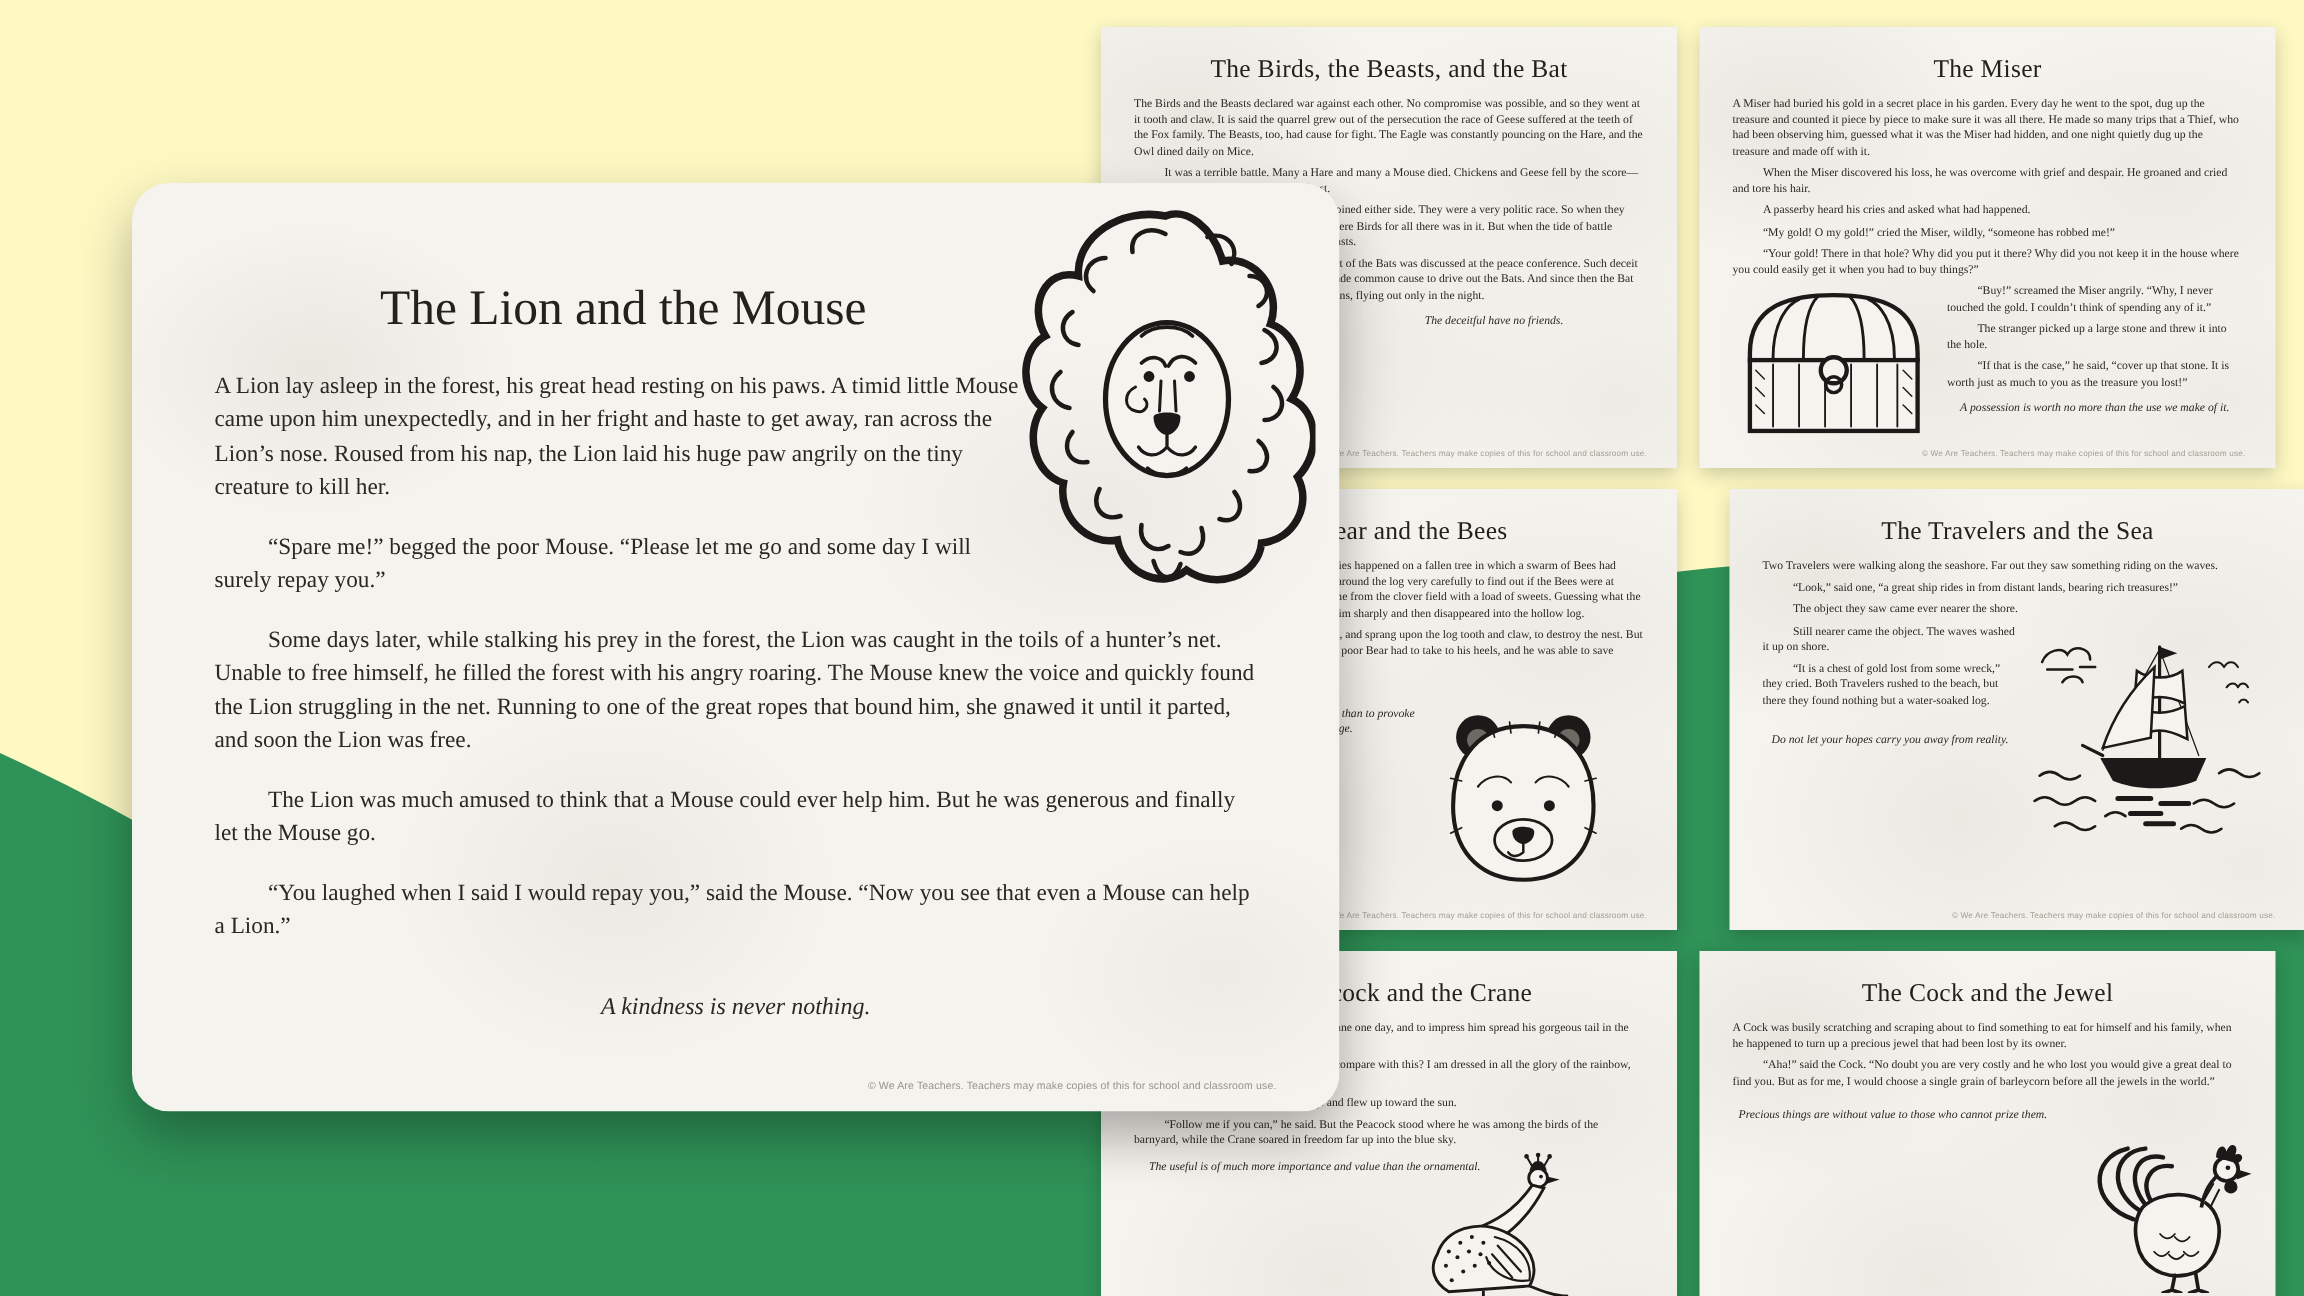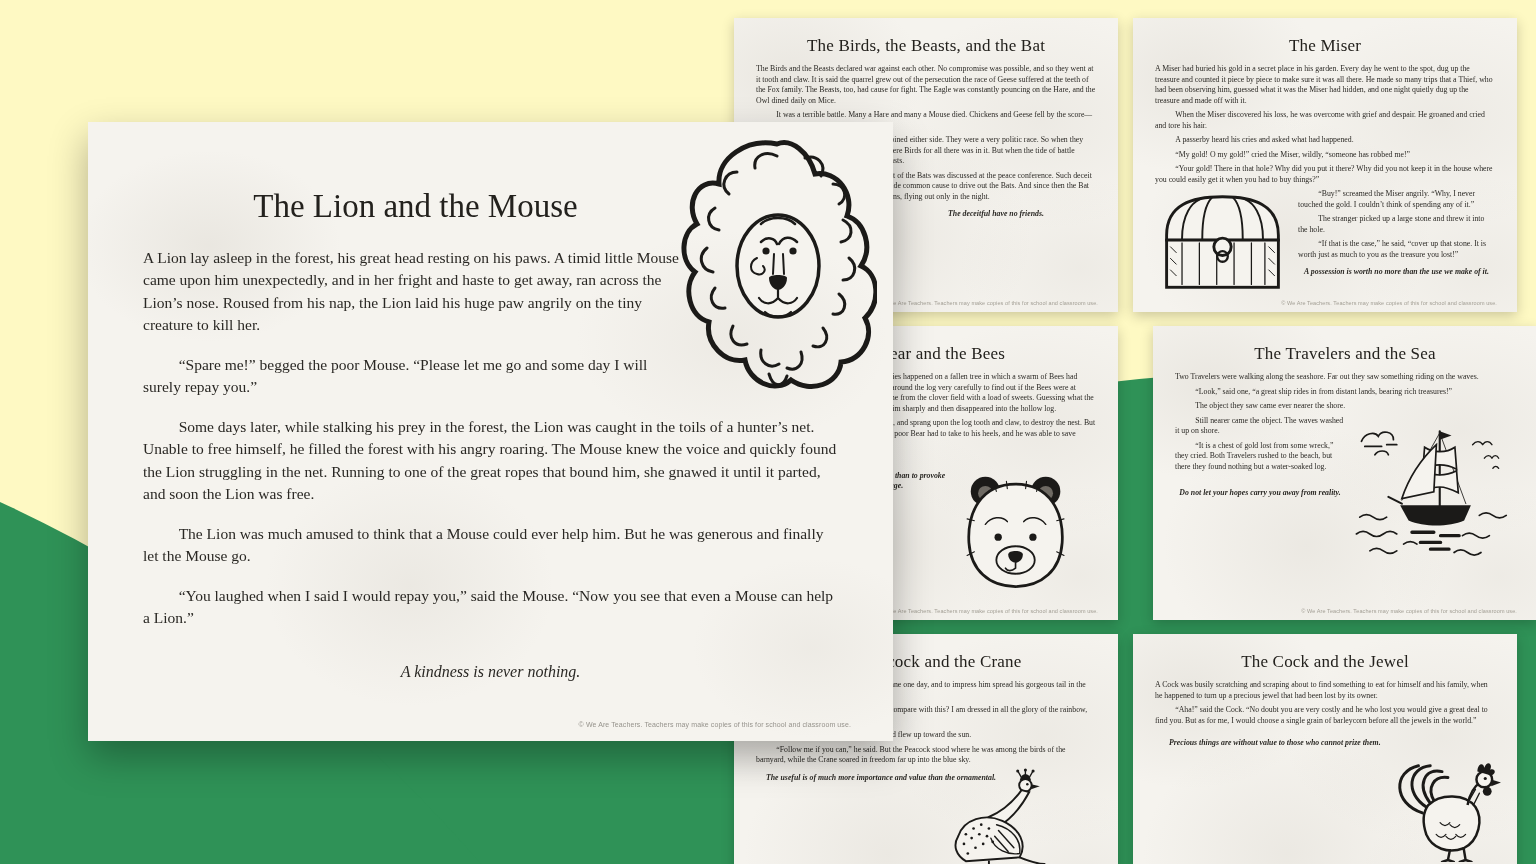--- a/index.html
+++ b/index.html
@@ -16,39 +16,39 @@
           radial-gradient(ellipse 220px 160px at 15% 20%, rgba(188,182,170,.20), transparent 60%),
           radial-gradient(ellipse 260px 180px at 80% 35%, rgba(188,182,170,.15), transparent 60%),
           radial-gradient(ellipse 240px 200px at 40% 75%, rgba(188,182,170,.17), transparent 60%),
           radial-gradient(ellipse 200px 150px at 90% 85%, rgba(188,182,170,.13), transparent 60%);
         box-shadow:0 4px 12px rgba(0,0,0,.20);}
   .mini{width:384px;height:294px;padding:12px 22px;}
   .mini .title{font-size:17px;font-weight:normal;text-align:center;color:#23211d;
                margin:6px 0 8px;letter-spacing:.2px;}
   .mini p{font-size:7.8px;line-height:1.35;margin:0 0 4px;}
   .mini p.ind{text-indent:2.6em;}
-  .mini .moral{font-style:italic;margin-top:7px;font-weight:bold;}
+  .mini .moral{font-style:italic;margin-top:7px;}
   .moral-center{text-align:center;}
   .moral-offset{padding-left:140px;text-align:center;}
   .foot{position:absolute;right:20px;bottom:6px;font-family:"Liberation Sans",sans-serif;
         font-size:5.5px;color:#a29e94;letter-spacing:.1px;}
   .row{display:flex;gap:8px;align-items:flex-start;}
   .trav-left{flex:0 0 170px;}
   .bear-moral-col{flex:0 0 190px;}
   .miser-col{flex:1;}
 
   #card-birds{left:734px;top:18px;}
   #card-miser{left:1133px;top:18px;}
   #card-bear{left:734px;top:326px;}
   #card-travelers{left:1141px;top:326px;margin-left:12px;}
   #card-peacock{left:734px;top:634px;}
   #card-cock{left:1133px;top:634px;}
 
   .main-card{left:88px;top:122px;width:805px;height:619px;padding:18px 55px;z-index:5;
-             box-shadow:0 16px 36px rgba(0,0,0,.30);}
+             box-shadow:0 16px 36px rgba(0,0,0,.30);border-radius:25px;}
   .main-card .title{font-size:33px;font-weight:normal;color:#23211d;width:545px;
                     text-align:center;margin:48px 0 22px;}
   .main-card p{font-size:15.5px;line-height:1.45;margin:0 0 17px;}
   .main-card p.narrow{width:545px;}
   .main-card p.ind{text-indent:2.3em;}
   .main-card .moral{font-style:italic;font-size:16px;text-align:center;margin-top:30px;}
   .main-card .foot{right:42px;bottom:13px;font-size:7px;color:#96938c;}
   .lion-art{position:absolute;top:14px;right:16px;}
 
   svg .ln{fill:none;stroke:#1b1a18;stroke-linecap:round;}
@@ -188,21 +188,21 @@
       <path class="ln" stroke-width="1.5" d="M60,58 C76,62 86,74 84,88 C72,90 58,84 54,72 M62,64 L78,82 M58,70 L72,86"></path>
       <path class="ln" stroke-width="2" d="M84,92 C94,96 102,99 110,99 M52,96 L52,100"></path>
     </svg>
 
   </div>
 
   <div class="card mini" id="card-cock">
     <h2 class="title">The Cock and the Jewel</h2>
     <p>A Cock was busily scratching and scraping about to find something to eat for himself and his family, when he happened to turn up a precious jewel that had been lost by its owner.</p>
     <p class="ind">“Aha!” said the Cock. “No doubt you are very costly and he who lost you would give a great deal to find you. But as for me, I would choose a single grain of barleycorn before all the jewels in the world.”</p>
-    <p class="moral" style="margin-left:14px;margin-top:12px;">Precious things are without value to those who cannot prize them.</p>
+    <p class="moral" style="margin-left:4px;margin-top:12px;">Precious things are without value to those who cannot prize them.</p>
     <svg width="118" height="112" viewBox="0 0 120 114" style="position:absolute;right:14px;top:116px;">
       <path class="ln" stroke-width="3" d="M38,64 C8,54 8,22 34,16 M42,58 C20,44 24,18 46,16 M46,54 C32,36 40,18 58,22 M50,52 C42,38 50,26 64,28"></path>
       <path class="paper" stroke-width="2.5" d="M44,56 C56,44 82,44 92,58 C100,70 96,92 80,100 C64,106 48,100 42,86 C38,74 38,64 44,56 Z"></path>
       <path class="ln" stroke-width="1.2" d="M52,86 q5,6 10,0 M62,88 q5,6 10,0 M72,86 q5,6 10,0 M56,74 q5,6 10,0 M66,76 q5,6 10,0"></path>
       <path class="paper" stroke-width="2.5" d="M84,56 C86,44 92,36 98,32"></path>
       <circle class="paper" stroke-width="2.5" cx="101" cy="30" r="8"></circle>
       <path class="ink" d="M94,22 C94,14 100,12 101,18 C104,10 110,14 107,20 C112,18 114,24 108,26 Z"></path>
       <path class="ink" d="M108,30 L118,33 L108,37 Z"></path>
       <circle class="ink" cx="104" cy="42" r="4.5"></circle>
       <circle class="ink" cx="102" cy="29" r="1.6"></circle>

